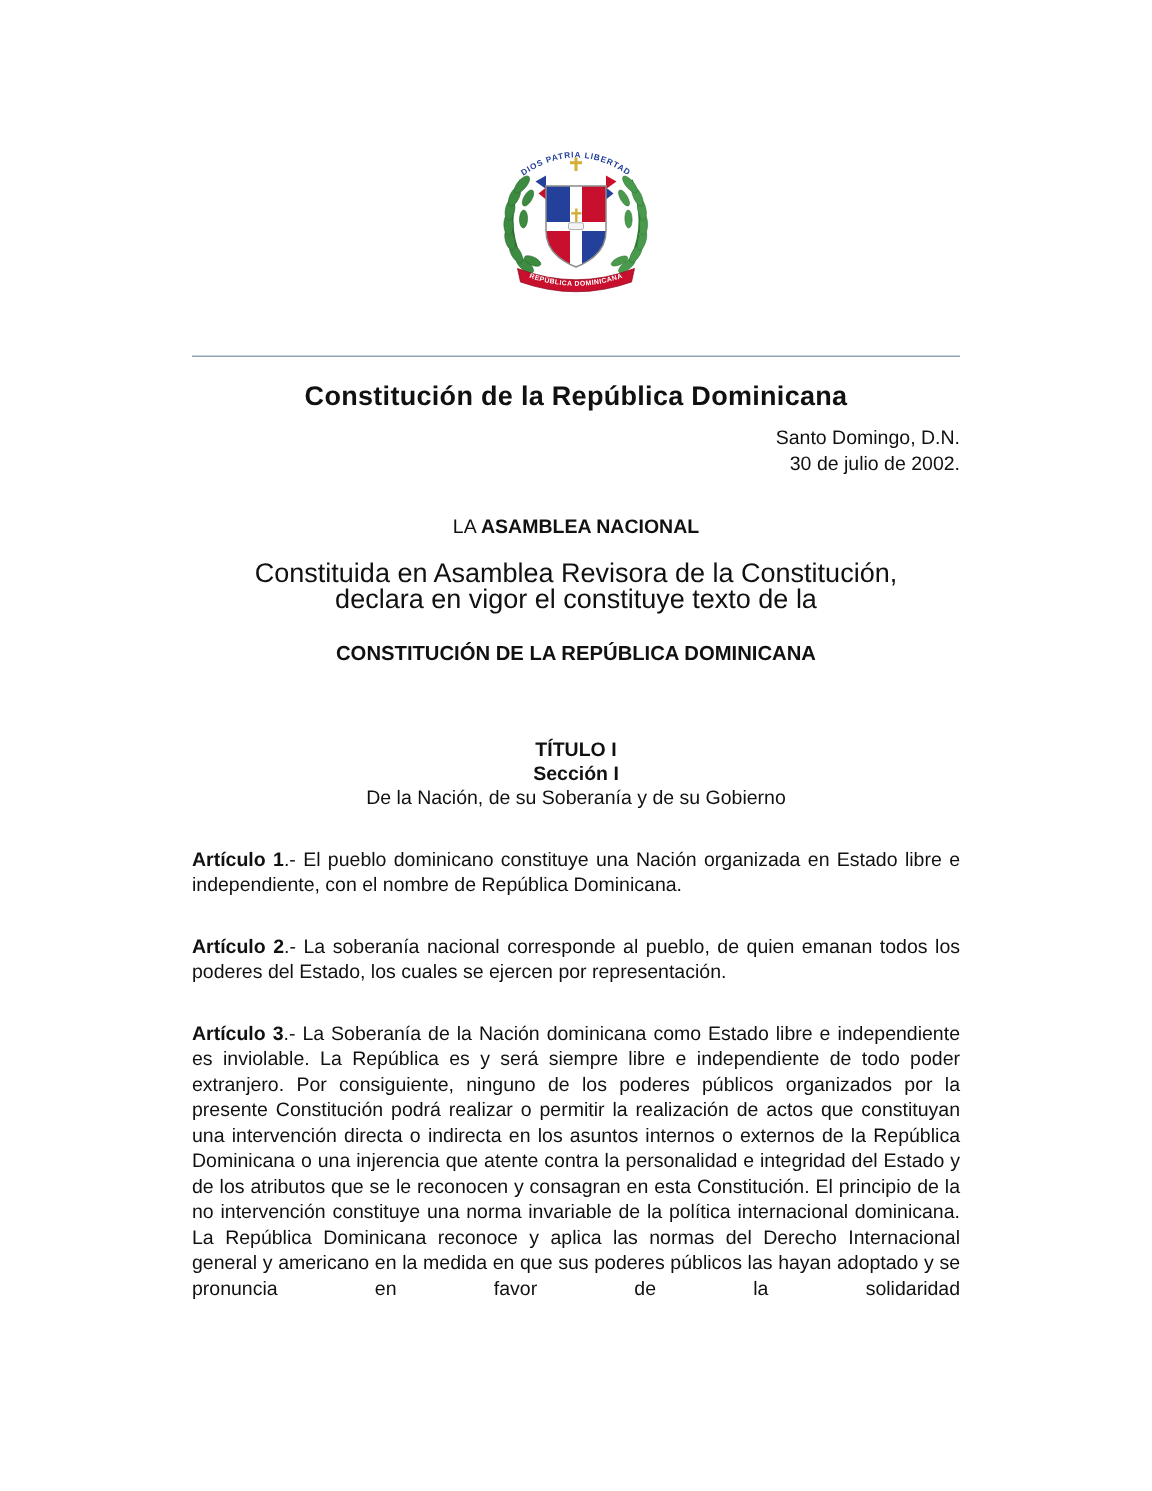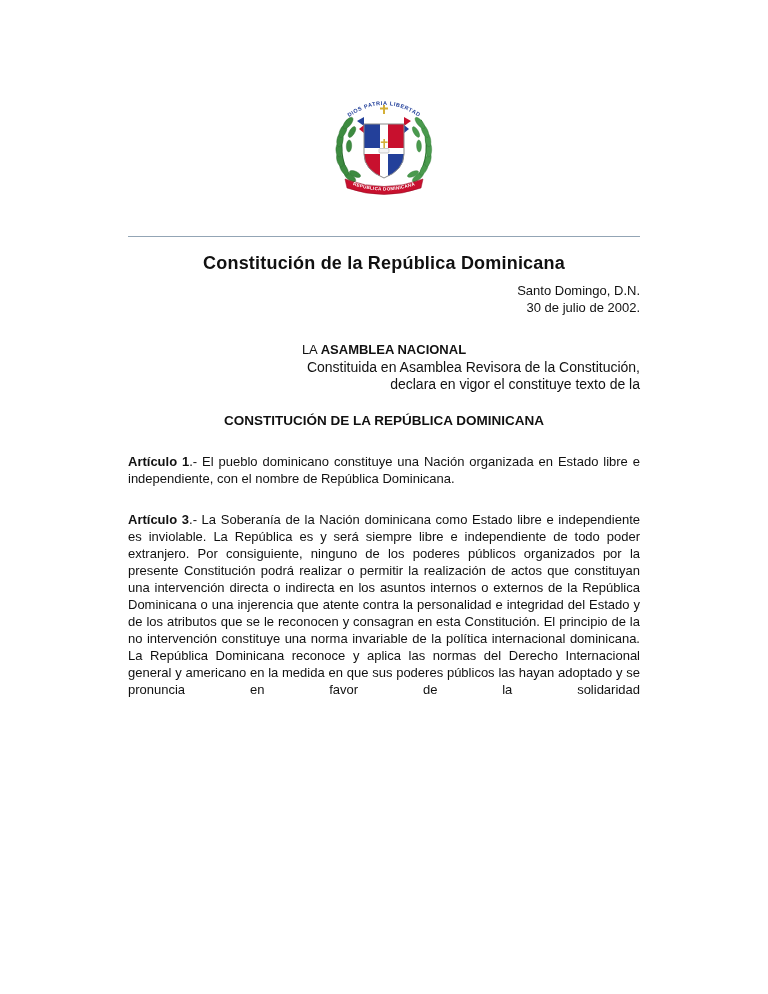--- a/index.html
+++ b/index.html
@@ -39,23 +39,23 @@
     font-size: 13px;
     line-height: 17px;
   }
   .assembly {
     margin-top: 25px;
     text-align: center;
     font-size: 13px;
     line-height: 17px;
   }
   .constituted {
-    margin-top: 1px;
-    text-align: right;
-    font-size: 14px;
+    margin-top: 15px;
+    text-align: center;
+    font-size: 18px;
     line-height: 17px;
   }
   .constitution-heading {
     margin-top: 19px;
     text-align: center;
     font-size: 13.5px;
     font-weight: bold;
     line-height: 17px;
   }
   .titulo-block {
@@ -174,19 +174,25 @@
     <div><span>LA </span><b>ASAMBLEA NACIONAL</b></div>
   </div>
 
   <div class="constituted">
     <div>Constituida en Asamblea Revisora de la Constitución,</div>
     <div>declara en vigor el constituye texto de la</div>
   </div>
 
   <div class="constitution-heading">CONSTITUCIÓN DE LA REPÚBLICA DOMINICANA</div>
 
+  <div class="titulo-block">
+    <div class="bold">TÍTULO I</div>
+    <div class="bold">Sección I</div>
+    <div>De la Nación, de su Soberanía y de su Gobierno</div>
+  </div>
 
   <p class="article"><b>Artículo 1</b><span>.- El pueblo dominicano constituye una Nación organizada en Estado libre e independiente, con el nombre de República Dominicana.</span></p>
 
+  <p class="article"><b>Artículo 2</b><span>.- La soberanía nacional corresponde al pueblo, de quien emanan todos los poderes del Estado, los cuales se ejercen por representación.</span></p>
 
   <p class="article justify-last"><b>Artículo 3</b><span>.- La Soberanía de la Nación dominicana como Estado libre e independiente es inviolable. La República es y será siempre libre e independiente de todo poder extranjero. Por consiguiente, ninguno de los poderes públicos organizados por la presente Constitución podrá realizar o permitir la realización de actos que constituyan una intervención directa o indirecta en los asuntos internos o externos de la República Dominicana o una injerencia que atente contra la personalidad e integridad del Estado y de los atributos que se le reconocen y consagran en esta Constitución. El principio de la no intervención constituye una norma invariable de la política internacional dominicana. La República Dominicana reconoce y aplica las normas del Derecho Internacional general y americano en la medida en que sus poderes públicos las hayan adoptado y se pronuncia en favor de la solidaridad</span></p>
 
 </div>
 
 </body></html>

